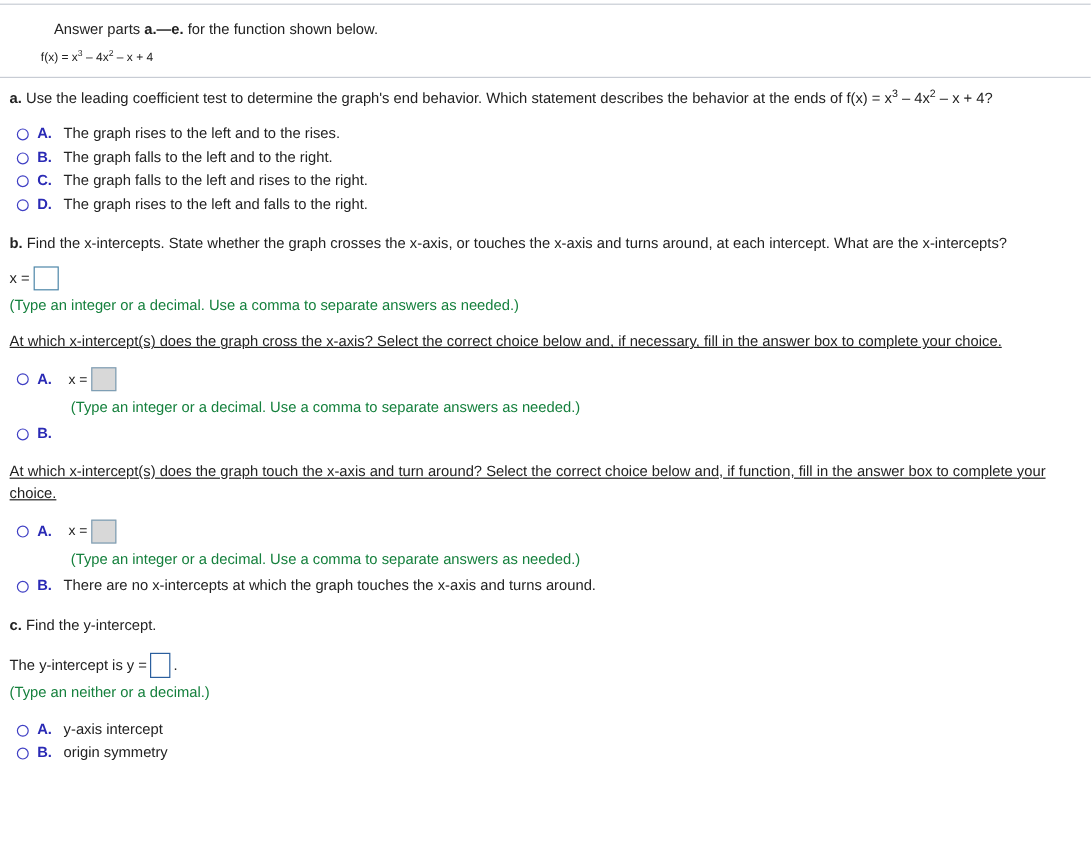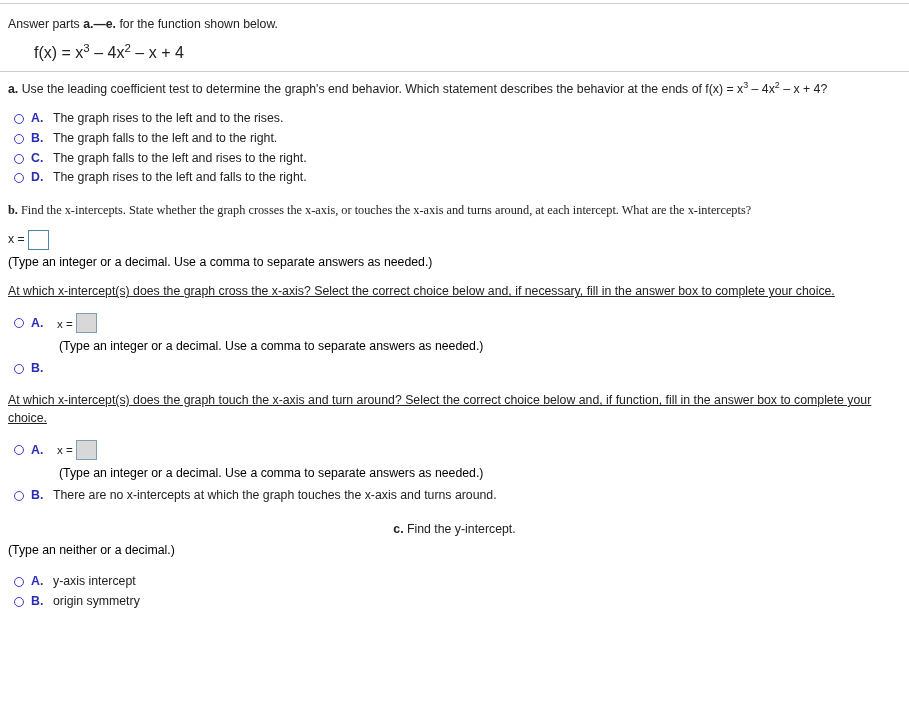--- a/index.html
+++ b/index.html
@@ -27,26 +27,27 @@
   .divider {
     height: 1px;
     background: #c8ccd4;
     width: 100%;
   }
   .divider.top { margin: 3px 0 0 0; }
 
   .prompt-line {
     padding: 12px 8px 0 8px;
     line-height: 1.35;
+    margin-left: 37px;
   }
 
   .formula-line {
     padding: 10px 8px 9px 34px;
     line-height: 1.2;
-    font-size: 16px;
+    font-size: 10px;
     white-space: nowrap;
   }
   sup {
     font-size: 0.72em;
     vertical-align: super;
     line-height: 0;
   }
 
   .part-line {
     padding: 9px 8px 0 8px;
@@ -110,21 +111,21 @@
     background: #d8d8d8;
     border-color: #7f9fb5;
   }
   .inputbox.tall {
     width: 17px;
     height: 21px;
     border-color: #2b5f9e;
   }
 
   .hint {
-    color: #000000;
+    color: #15803d;
     padding: 5px 8px 0 8px;
     line-height: 1.3;
   }
   .hint.indent { padding-left: 51px; }
 
   .choice-with-box {
     display: flex;
     align-items: center;
     padding: 1px 0;
   }
@@ -177,21 +178,21 @@
       <span class="choice-letter">C.</span>
       <span class="choice-text">The graph falls to the left and rises to the right.</span>
     </div>
     <div class="choice">
       <span class="radio"></span>
       <span class="choice-letter">D.</span>
       <span class="choice-text">The graph rises to the left and falls to the right.</span>
     </div>
   </div>
 
-  <div class="part-line" style="padding-top:14px;font-family:Liberation Serif, serif;">
+  <div class="part-line" style="padding-top:14px;">
     <span class="part-label">b.</span><span> Find the x-intercepts. State whether the graph crosses the x-axis, or touches the x-axis and turns around, at each intercept. What are the x-intercepts?</span>
   </div>
 
   <div class="answer-row">
     <span class="var-eq">x =</span>
     <span class="inputbox"></span>
   </div>
 
   <div class="hint">(Type an integer or a decimal. Use a comma to separate answers as needed.)</div>
 
@@ -221,24 +222,29 @@
       <span class="inputbox disabled"></span>
     </div>
     <div class="hint indent">(Type an integer or a decimal. Use a comma to separate answers as needed.)</div>
     <div class="choice" style="padding-top:5px;">
       <span class="radio"></span>
       <span class="choice-letter">B.</span>
       <span class="choice-text">There are no x-intercepts at which the graph touches the x-axis and turns around.</span>
     </div>
   </div>
 
-  <div class="part-line" style="padding-top:15px;text-align:center;">
+  <div class="part-line" style="padding-top:15px;">
     <span class="part-label">c.</span><span> Find the y-intercept.</span>
   </div>
 
+  <div class="answer-row" style="padding-top:13px;">
+    <span class="var-eq">The y-intercept is y =</span>
+    <span class="inputbox tall"></span>
+    <span style="margin-left:2px;">.</span>
+  </div>
 
   <div class="hint">(Type an neither or a decimal.)</div>
 
 
   <div class="choices" style="padding-top:13px;">
     <div class="choice">
       <span class="radio"></span>
       <span class="choice-letter">A.</span>
       <span class="choice-text">y-axis intercept</span>
     </div>

